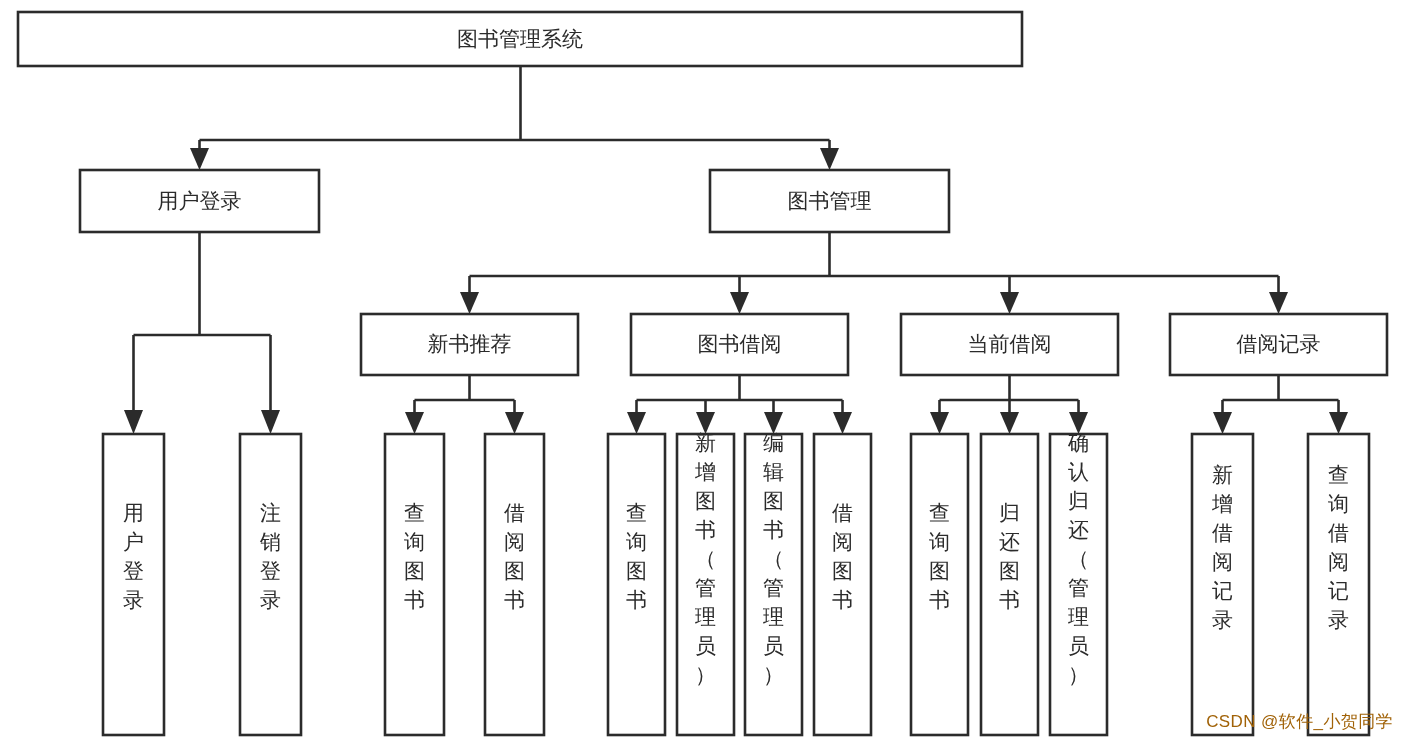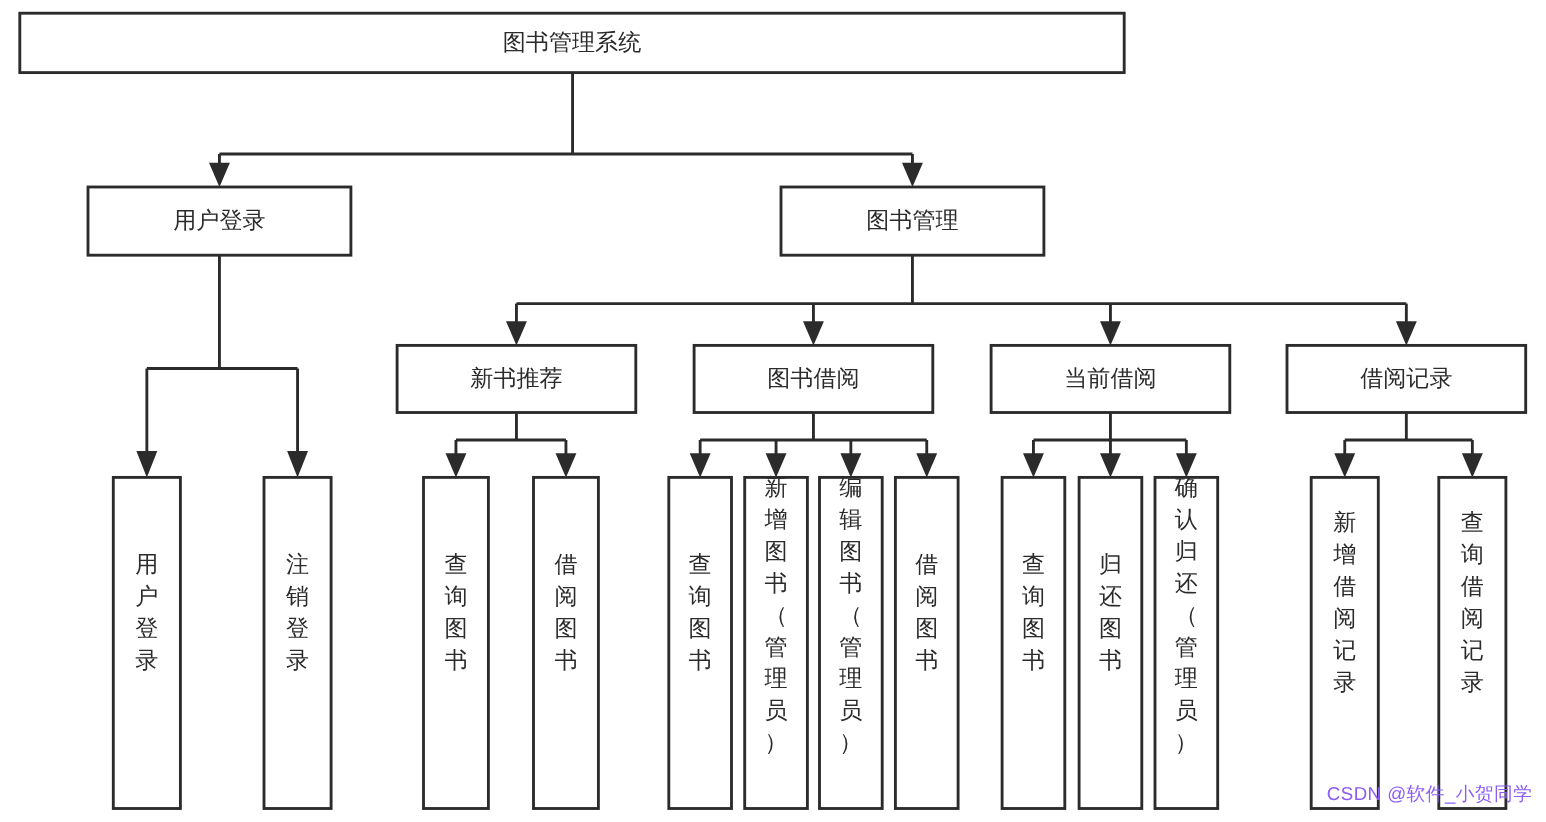--- a/index.html
+++ b/index.html
@@ -55,21 +55,21 @@
     font-size: 21px;
     fill: #2b2b2b;
     text-anchor: middle;
   }
   .watermark {
     position: absolute;
     right: 12px;
     bottom: 6px;
     font-family: "Liberation Sans", "DejaVu Sans", sans-serif;
     font-size: 17px;
-    color: #8b5cf6;
+    color: #a16207;
     letter-spacing: 0.4px;
     white-space: nowrap;
     pointer-events: none;
   }
 </style>
 </head>
 <body>
 
 <div id="diagram-root">
 

